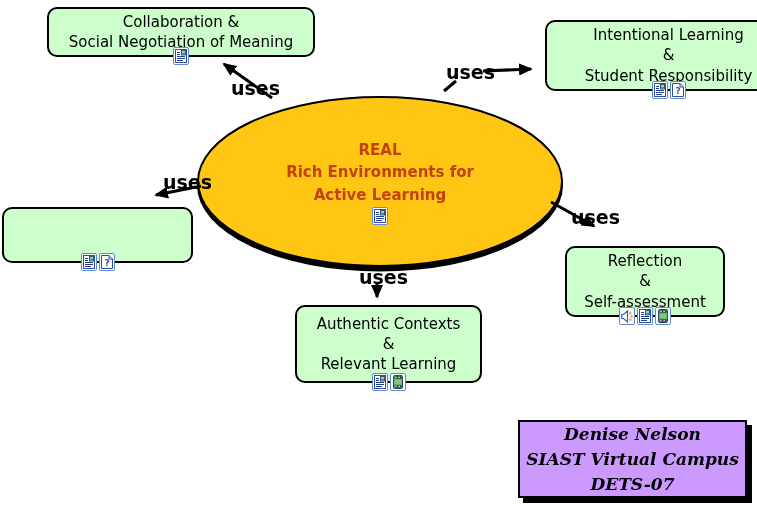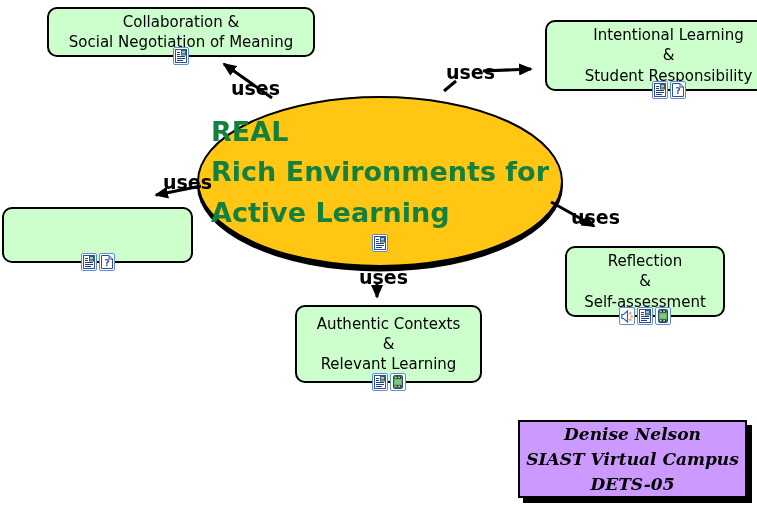--- a/index.html
+++ b/index.html
@@ -22,22 +22,22 @@
     width:16px; height:18px; background:#fff; border:1px solid #5E8BD8;
     border-radius:2px; display:flex; align-items:center; justify-content:center;
     box-sizing:border-box;
   }
   .center-node {
     position:absolute; left:198px; top:97px; width:364px; height:170px;
     display:flex; flex-direction:column; align-items:center; justify-content:center;
     z-index:2;
   }
   .center-text {
-    white-space:pre-line; font-weight:bold; font-size:27px; line-height:1.5;
-    color:#15803d;
+    white-space:pre-line; font-weight:bold; font-size:15px; line-height:1.5;
+    text-align:center; color:#c2410c;
   }
   .center-node .icon-row { position:static; transform:none; margin-top:1px; }
   .link-label {
     position:absolute; font-size:19px; font-weight:600; color:#000; z-index:3;
   }
   .credit {
     position:absolute; left:518px; top:420px; width:229px; height:78px;
     background:#CC99FF; border:2px solid #000; box-shadow:5px 5px 0 #000;
     display:flex; align-items:center; justify-content:center;
     box-sizing:border-box; z-index:2;
@@ -199,16 +199,16 @@
 
   <div class="link-label" style="left:231px; top:77px;">uses</div>
   <div class="link-label" style="left:446px; top:61px;">uses</div>
   <div class="link-label" style="left:163px; top:171px;">uses</div>
   <div class="link-label" style="left:571px; top:206px;">uses</div>
   <div class="link-label" style="left:359px; top:266px;">uses</div>
 
   <div class="credit">
     <div class="credit-text">Denise Nelson
 SIAST Virtual Campus
-DETS-05</div>
+DETS-07</div>
   </div>
 
 </div>
 
 </body></html>

